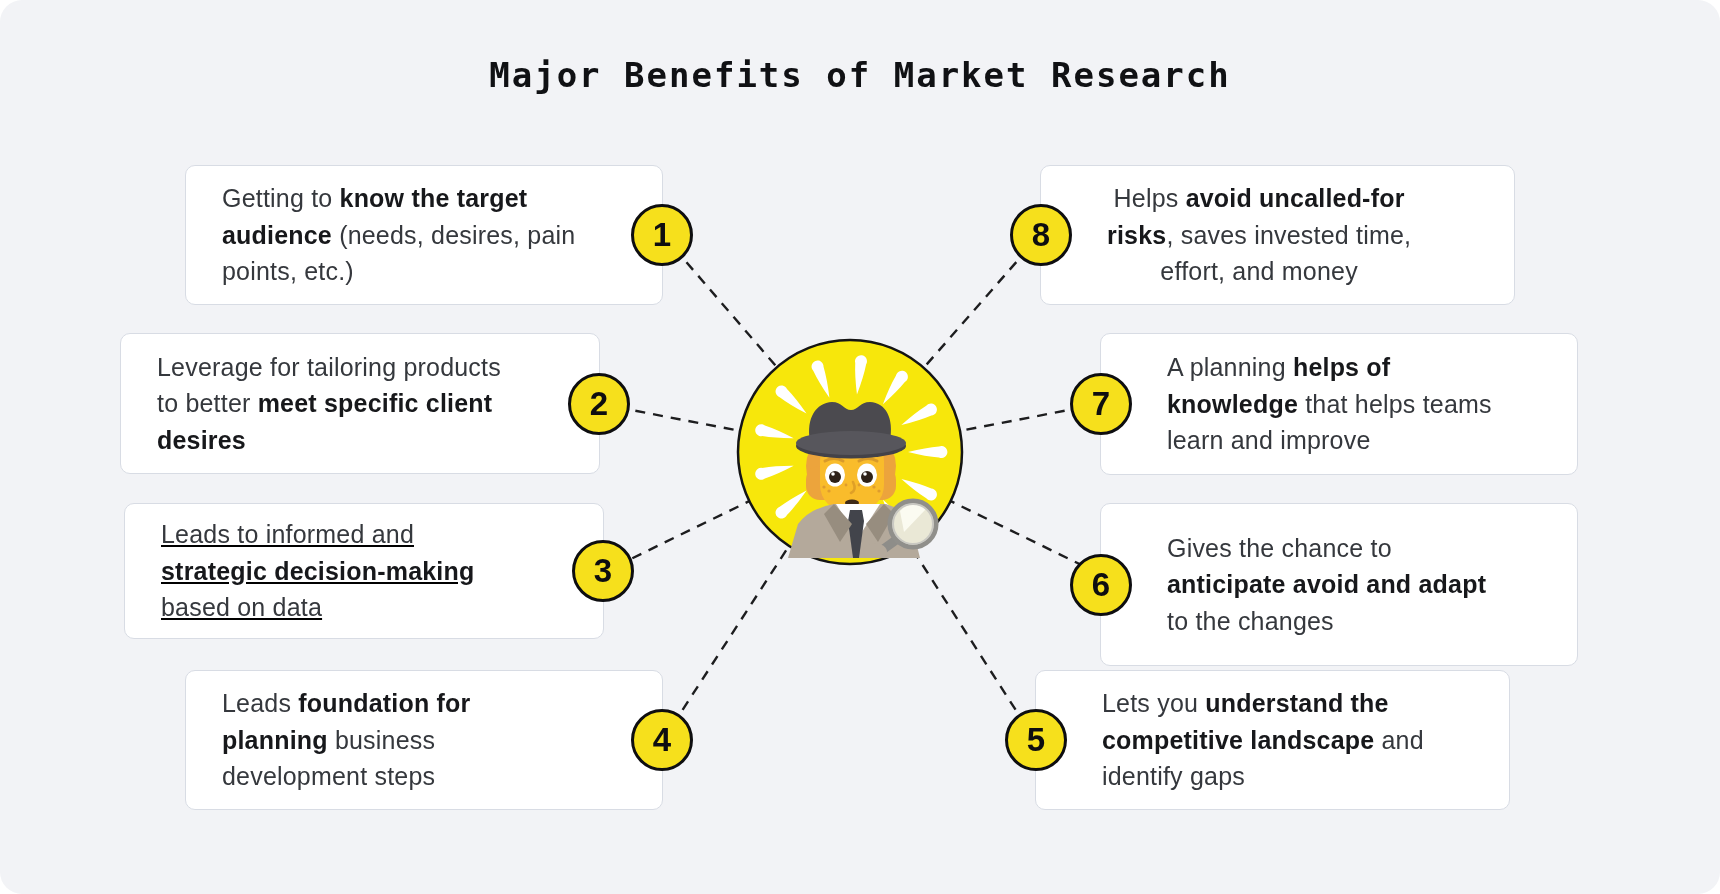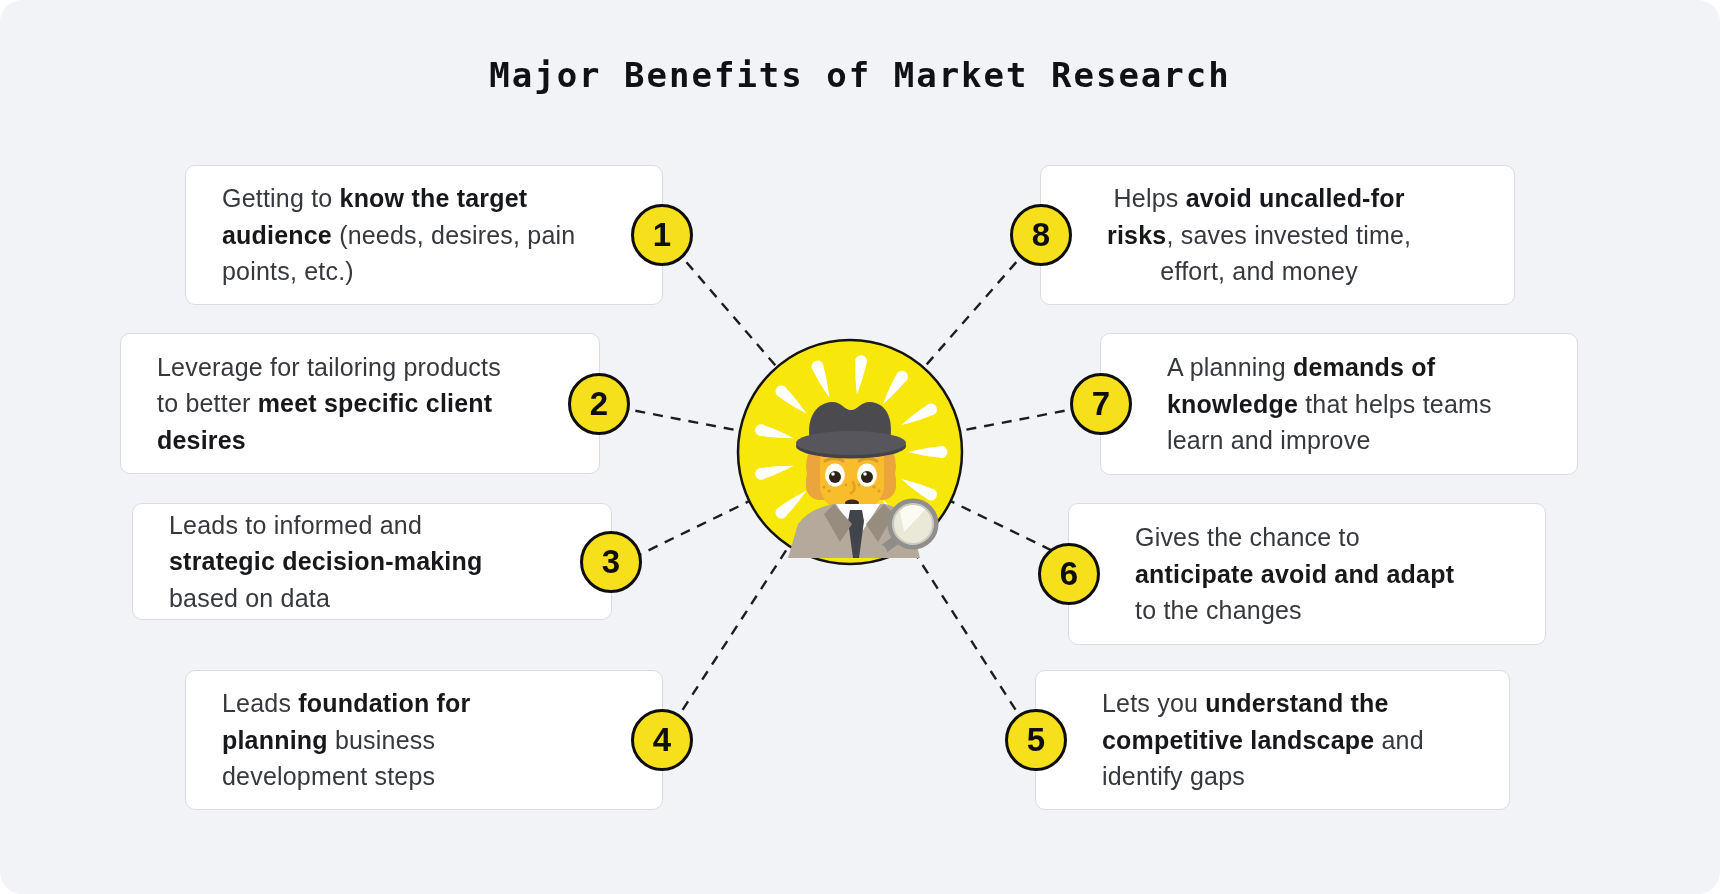--- a/index.html
+++ b/index.html
@@ -21,24 +21,24 @@
   }
   .card p {
     margin:4px; font-size:25px; line-height:36.5px; color:#35383D;
     letter-spacing:0.2px;
   }
   .card b { color:#17181B; font-weight:700; }
   .side-left  p { padding-left:32px; padding-right:72px; }
   .side-right p { padding-left:62px; padding-right:24px; }
   .pos-1 { left:185px;  top:165px; width:478px; }
   .pos-2 { left:120px;  top:333px; width:480px; height:141px; }
-  .pos-3 { left:132px;  top:503px; width:480px; height:117px; }
+  .pos-3 { left:124px;  top:503px; width:480px; height:136px;text-decoration:underline; }
   .pos-4 { left:185px;  top:670px; width:478px; }
   .pos-5 { left:1035px; top:670px; width:475px; }
-  .pos-6 { left:1068px; top:503px; width:478px; height:142px; }
+  .pos-6 { left:1100px; top:503px; width:478px; height:163px; }
   .pos-7 { left:1100px; top:333px; width:478px; height:142px; }
   .pos-8 { left:1040px; top:165px; width:475px;text-align:center; }
   .badge {
     position:absolute; top:50%; margin-top:-31px; width:62px; height:62px;
     box-sizing:border-box; border-radius:50%;
     background:#F6E01C; border:3px solid #0E0E10;
     display:flex; align-items:center; justify-content:center;
     font-weight:700; font-size:33px; color:#0E0E10;
   }
   .side-left  .badge { right:-31px; }
@@ -168,21 +168,21 @@
         <span>5</span>
       </div>
   </div>
   <div class="card pos-6 side-right">
     <p class="benefit-text"><span>Gives the chance to</span><br><b>anticipate avoid and adapt</b><br><span>to the changes</span></p>
     <div class="badge">
         <span>6</span>
       </div>
   </div>
   <div class="card pos-7 side-right">
-    <p class="benefit-text"><span>A planning </span><b>demands of</b><br><b>knowledge</b><span> that helps teams</span><br><span>learn and improve</span></p>
+    <p class="benefit-text"><span>A planning </span><b>helps of</b><br><b>knowledge</b><span> that helps teams</span><br><span>learn and improve</span></p>
     <div class="badge">
         <span>7</span>
       </div>
   </div>
   <div class="card pos-8 side-right">
     <p class="benefit-text"><span>Helps </span><b>avoid uncalled-for</b><br><b>risks</b><span>, saves invested time,</span><br><span>effort, and money</span></p>
     <div class="badge">
         <span>8</span>
       </div>
   </div>

